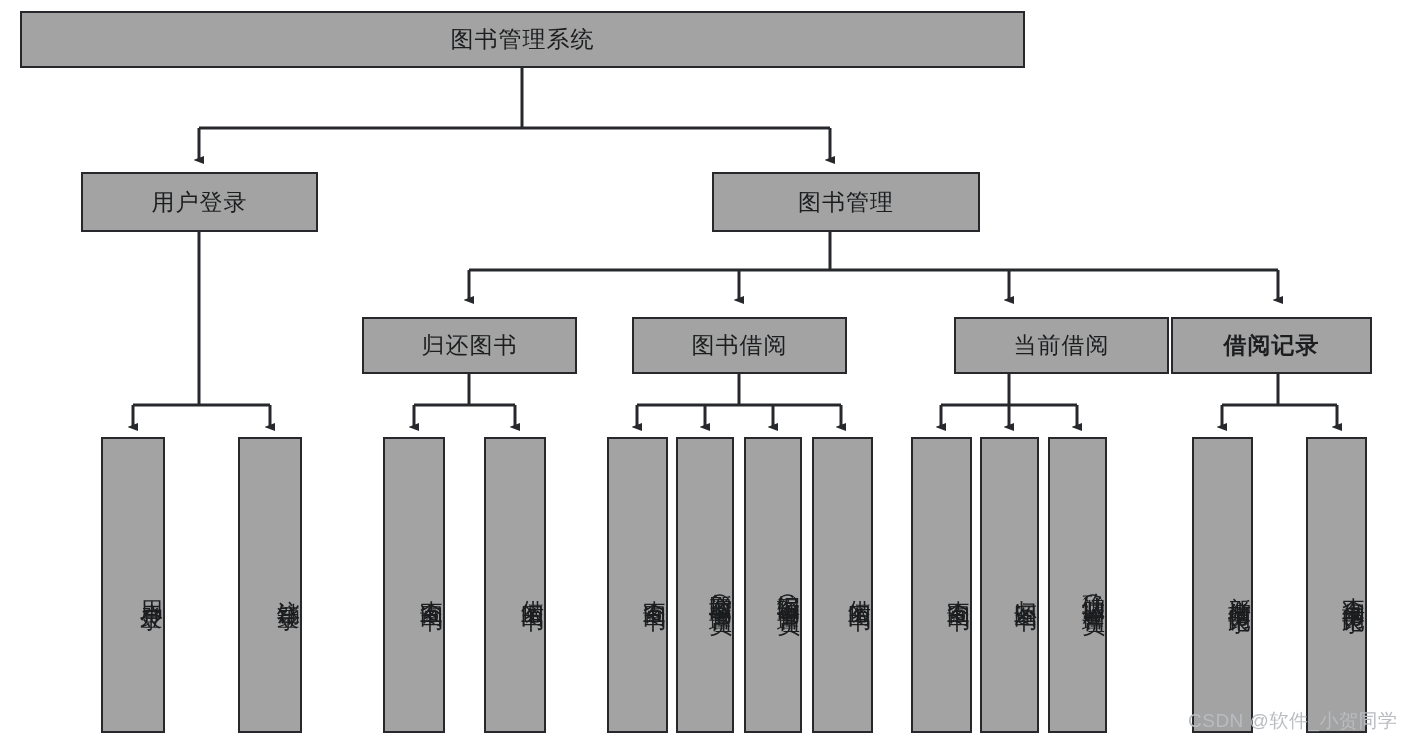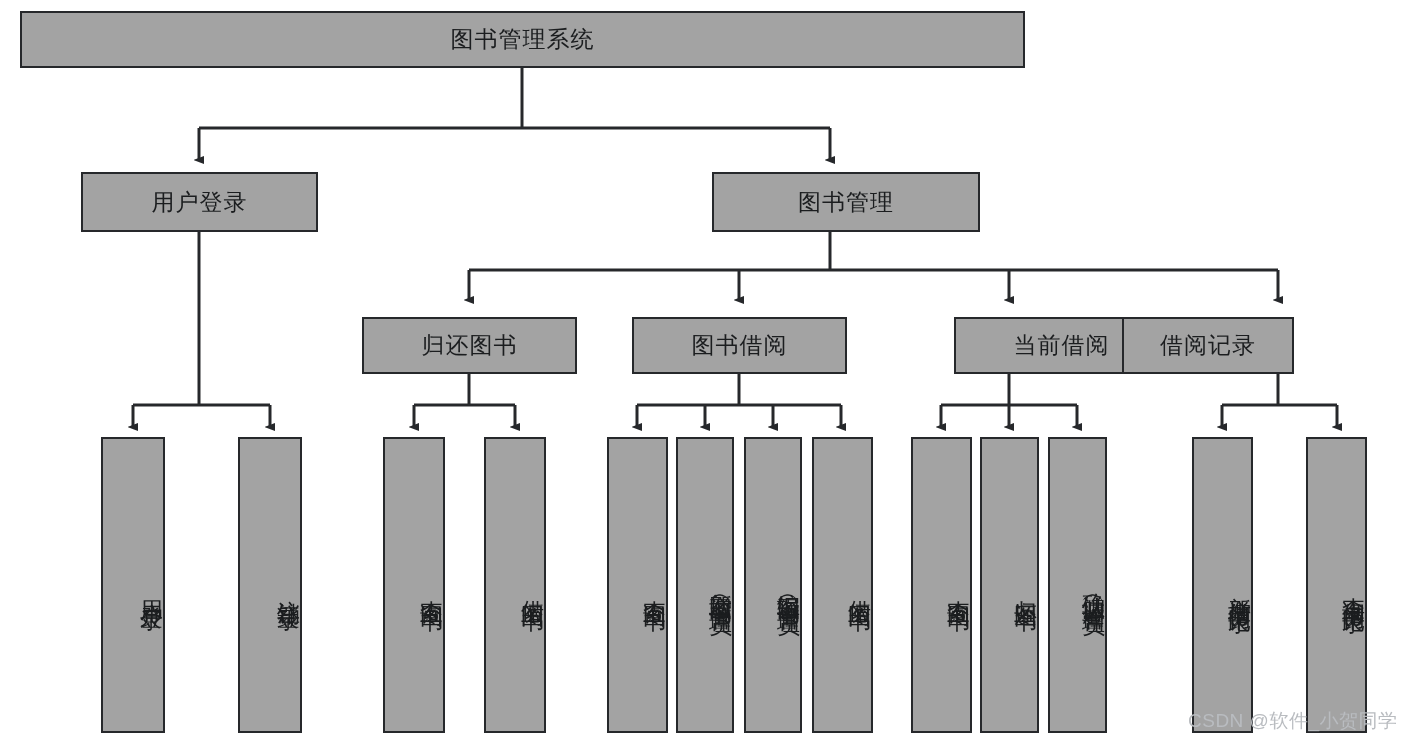--- a/index.html
+++ b/index.html
@@ -129,21 +129,21 @@
 
   <div class="node horiz" style="left:362px; top:317px; width:215px; height:57px;">
     <span class="lbl">归还图书</span>
   </div>
   <div class="node horiz" style="left:632px; top:317px; width:215px; height:57px;">
     <span class="lbl">图书借阅</span>
   </div>
   <div class="node horiz" style="left:954px; top:317px; width:215px; height:57px;">
     <span class="lbl">当前借阅</span>
   </div>
-  <div class="node horiz" style="left:1122px; top:317px; width:172px; height:57px;">
+  <div class="node horiz" style="left:1171px; top:317px; width:201px; height:57px;font-weight:bold;">
     <span class="lbl">借阅记录</span>
   </div>
 
   <div class="node vert" style="left:101px; top:437px; width:64px; height:296px;">
     <span class="lbl">用户登录</span>
   </div>
   <div class="node vert" style="left:238px; top:437px; width:64px; height:296px;">
     <span class="lbl">注销登录</span>
   </div>
 

